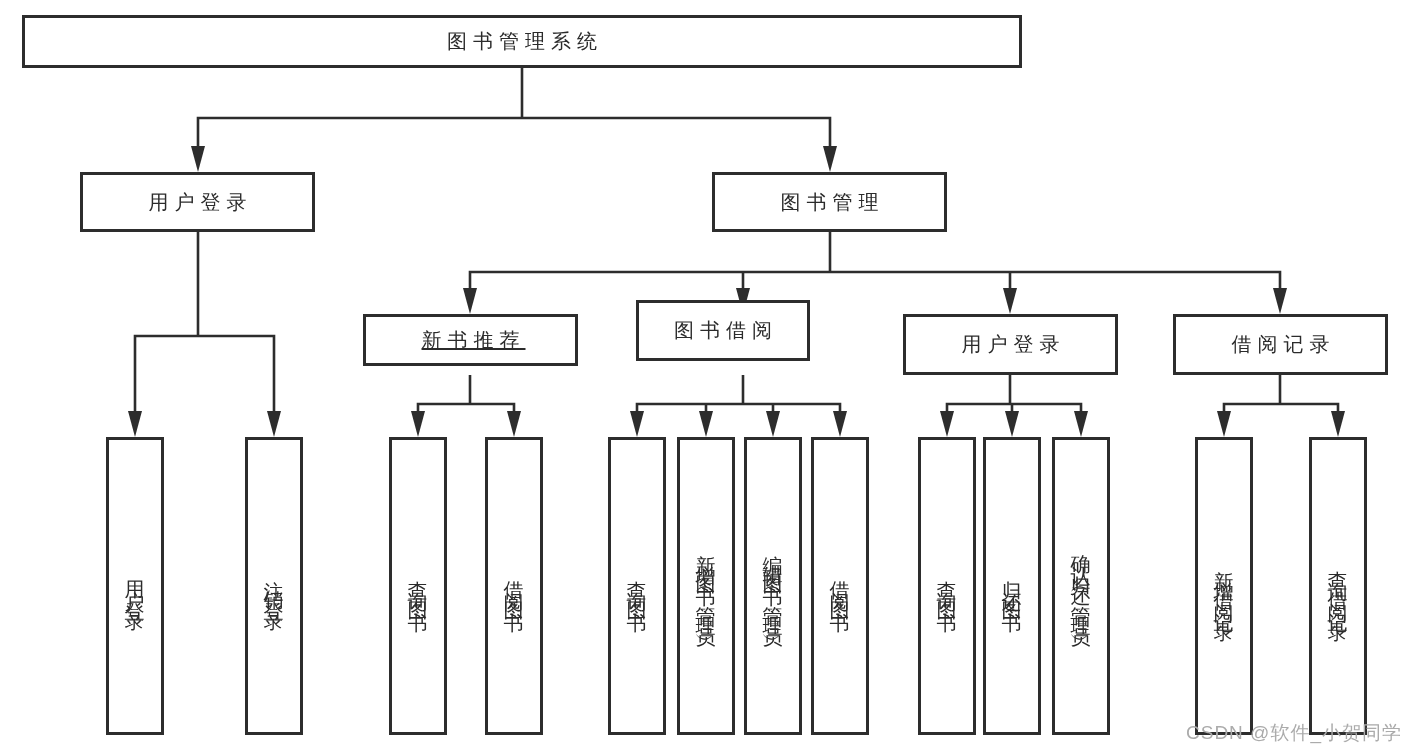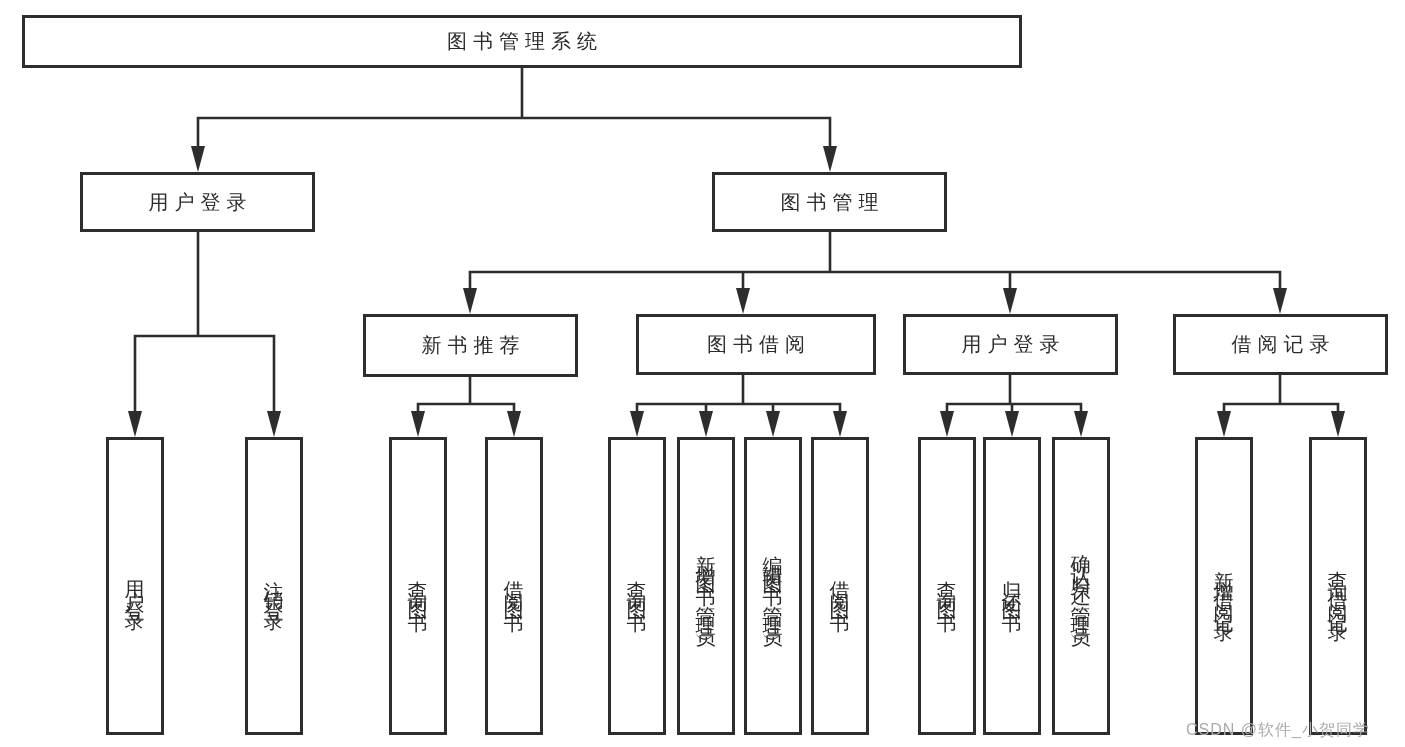--- a/index.html
+++ b/index.html
@@ -36,21 +36,21 @@
     writing-mode:vertical-rl;
     text-orientation:mixed;
     font-size:20px;
     line-height:1;
     letter-spacing:0.52em;
     color:var(--text);
     white-space:nowrap;
   }
   .watermark{
     position:absolute;left:1186px;top:720px;
-    font-size:16px;color:var(--watermark);
+    font-size:19px;color:var(--watermark);
     letter-spacing:1px;white-space:nowrap;
   }
 </style>
 </head>
 <body>
 
 <div class="stage">
 
   <svg class="connectors" viewBox="0 0 1405 747" aria-hidden="true">
 
@@ -104,24 +104,24 @@
     <span>图书管理系统</span>
   </div>
 
   <div class="hbox" style="left:80px;top:172px;width:235px;height:60px;">
     <span>用户登录</span>
   </div>
   <div class="hbox" style="left:712px;top:172px;width:235px;height:60px;font-family:Liberation Mono, monospace;">
     <span>图书管理</span>
   </div>
 
-  <div class="hbox" style="left:363px;top:314px;width:215px;height:63px;">
+  <div class="hbox" style="left:363px;top:314px;width:215px;height:52px;text-decoration:underline;">
     <span>新书推荐</span>
   </div>
-  <div class="hbox" style="left:636px;top:314px;width:240px;height:61px;">
+  <div class="hbox" style="left:636px;top:300px;width:174px;height:61px;">
     <span>图书借阅</span>
   </div>
   <div class="hbox" style="left:903px;top:314px;width:215px;height:61px;">
     <span>用户登录</span>
   </div>
   <div class="hbox" style="left:1173px;top:314px;width:215px;height:61px;">
     <span>借阅记录</span>
   </div>
 
   <div class="leaf" style="left:106px;">

